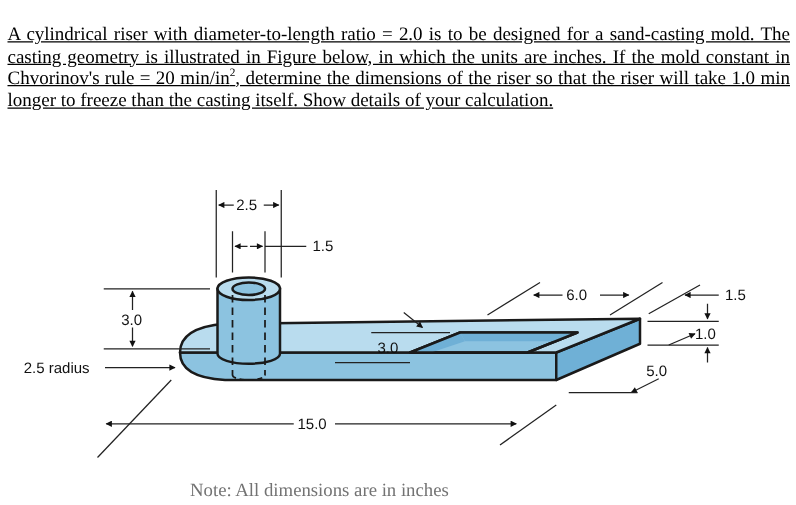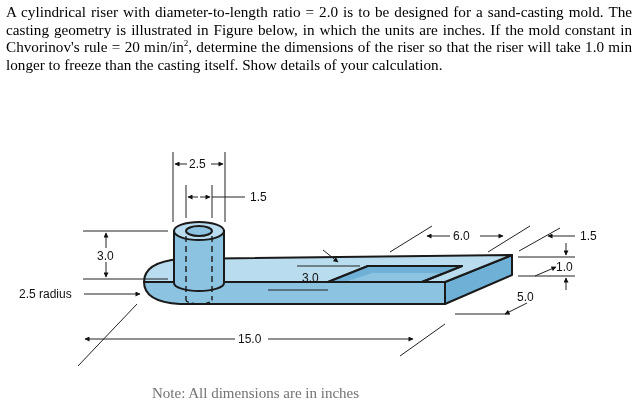--- a/index.html
+++ b/index.html
@@ -1,20 +1,20 @@
 <!DOCTYPE html>
 <html><head>
 <meta charset="utf-8">
 <style>
   html, body { margin: 0; padding: 0; background: #ffffff; }
   body { width: 637px; height: 404px; position: relative; overflow: hidden; }
   .problem {
-    position: absolute; left: 6px; top: 3px; width: 626px;
+    position: absolute; left: 6px; top: 19px; width: 626px;
     font-family: "Liberation Serif", serif; font-size: 15.2px; line-height: 17.6px;
-    color: #000; text-align: justify; margin: 0;
+    color: #000; text-align: justify; margin: 0; text-decoration: underline;
   }
   .problem sup { font-size: 9px; line-height: 0; }
   .figure { position: absolute; left: 0; top: 140px; width: 637px; height: 235px; }
   .dim { font-family: "Liberation Sans", sans-serif; font-size: 12px; fill: #111; }
   .note {
     position: absolute; left: 152px; top: 385px;
     font-family: Liberation Serif, serif; font-size: 15px; color: #737373;
   }
 </style>
 </head>

